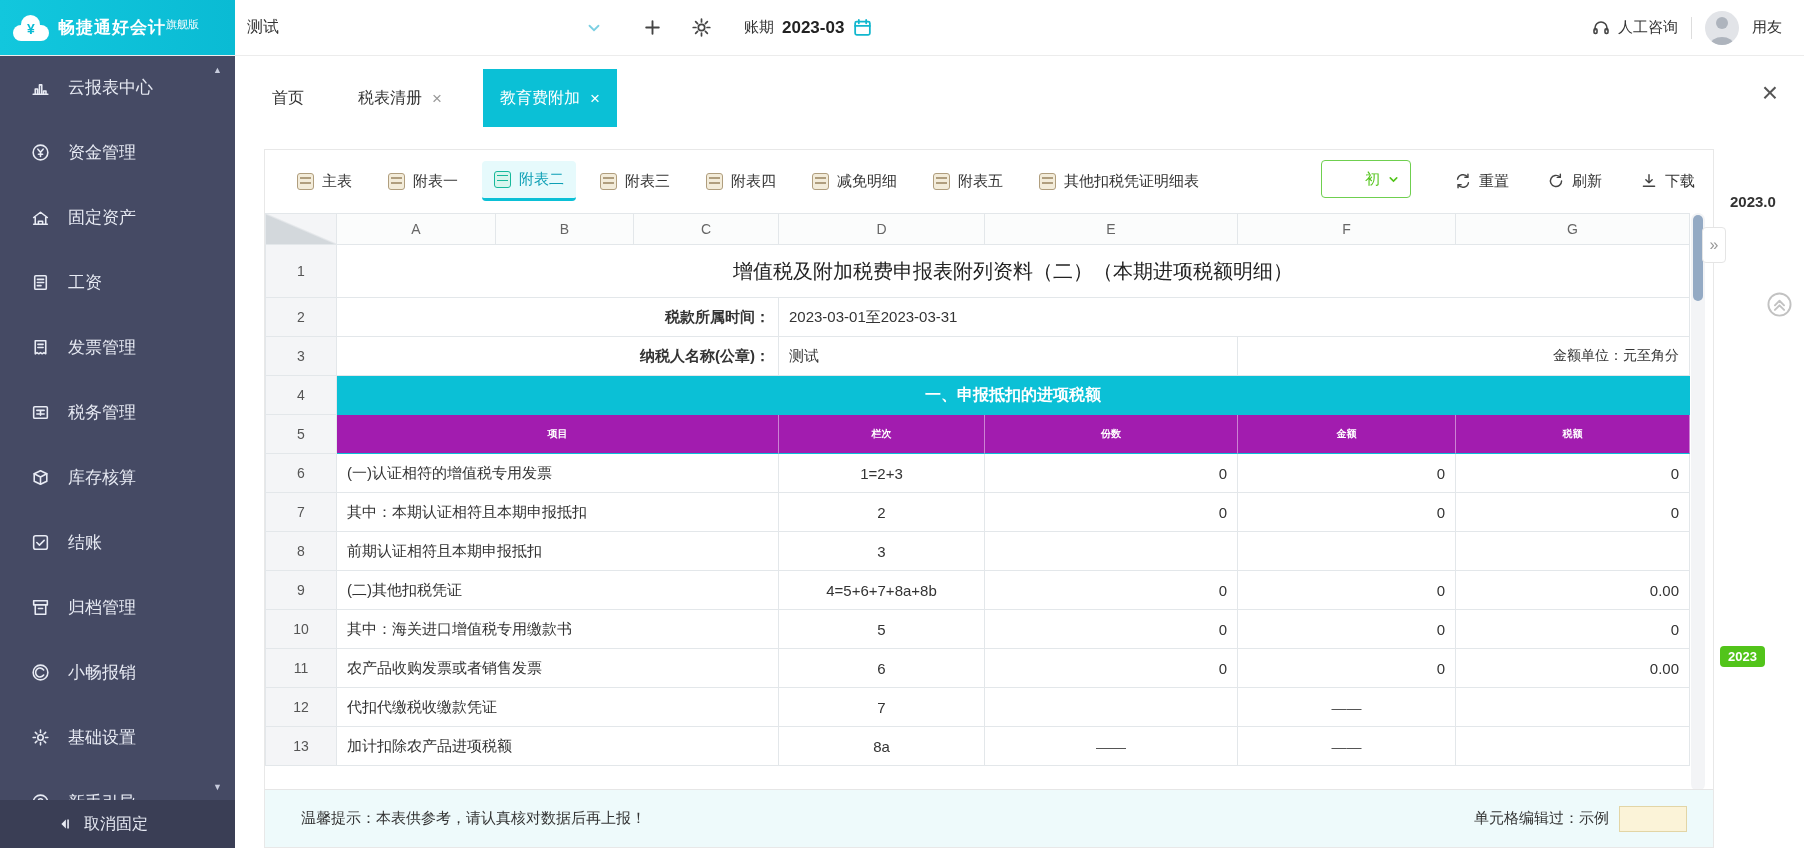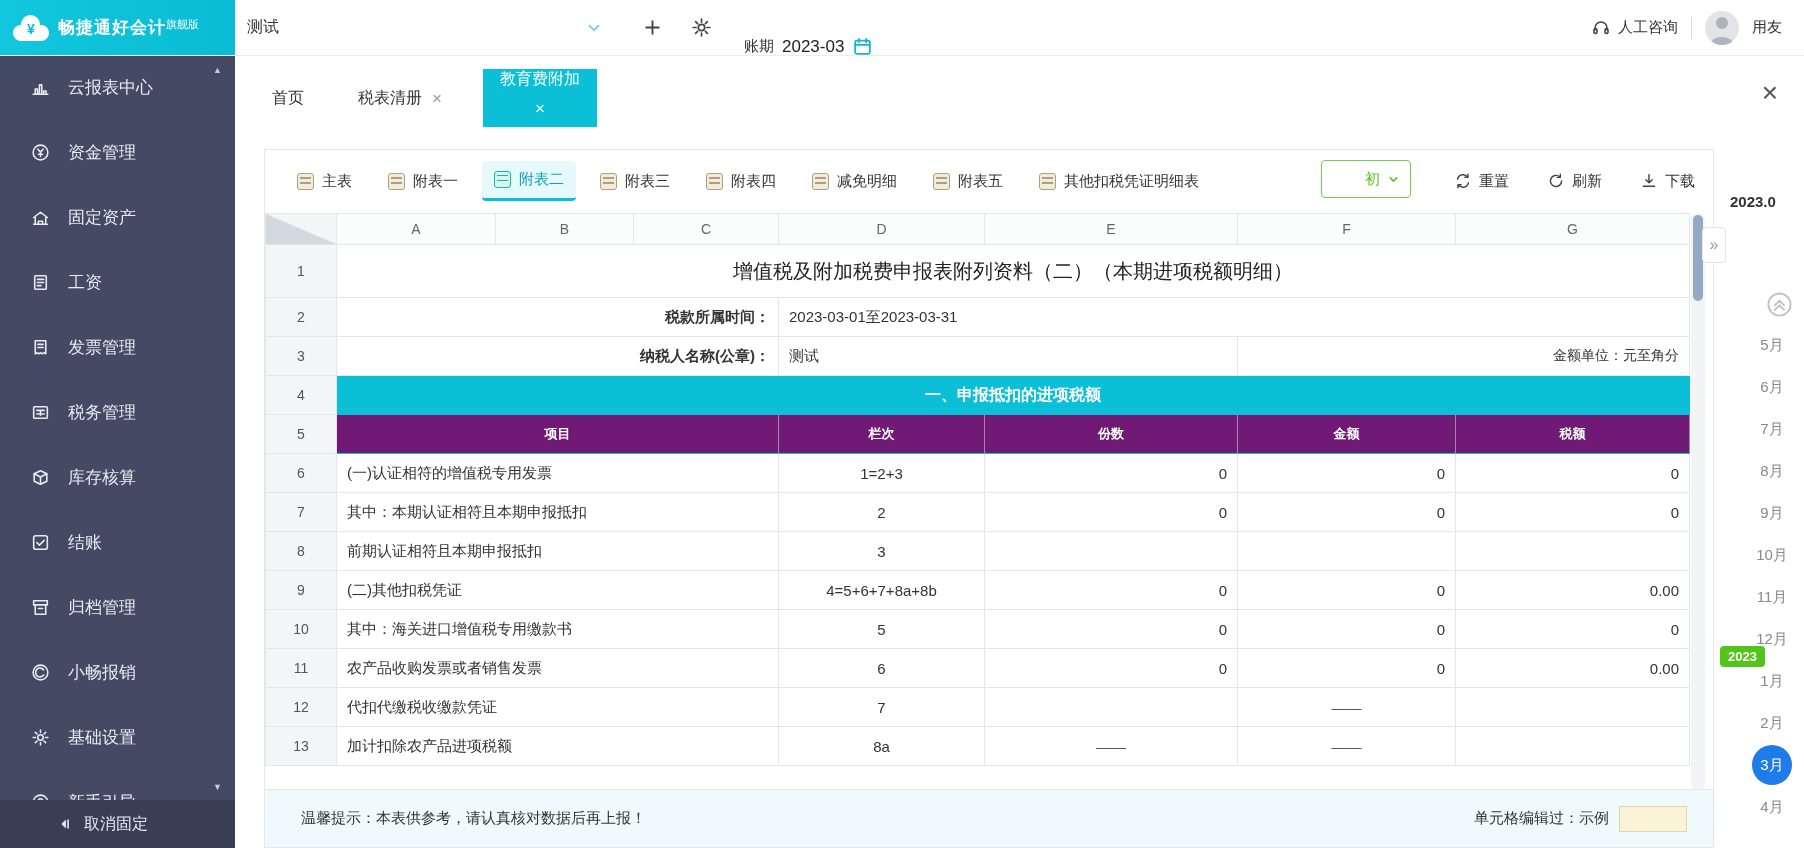--- a/index.html
+++ b/index.html
@@ -16,23 +16,23 @@
   .logo-icon .cl2{position:absolute;left:8px;top:0;width:19px;height:19px;background:#fff;border-radius:50%;}
   .logo-icon .yen{position:absolute;left:50%;top:54%;transform:translate(-50%,-50%);color:#0abbd4;font-weight:bold;font-size:14px;z-index:1;}
   .brand{display:flex;flex-direction:row;line-height:1.15;}
   .brand-title{font-size:17px;font-weight:bold;letter-spacing:1px;}
   .brand-sub{font-size:11px;opacity:.95;}
   .workspace{position:absolute;left:247px;top:0;width:356px;height:55px;display:flex;align-items:center;cursor:pointer;}
   .workspace-label{font-size:16px;color:#333;}
   .workspace .chev{position:absolute;right:0;top:19px;}
   .tb-plus{position:absolute;left:642px;top:17px;}
   .tb-gear{position:absolute;left:690px;top:16px;}
-  .period{position:absolute;left:744px;top:0;height:55px;display:flex;align-items:center;gap:8px;cursor:pointer;margin-top:19px;}
+  .period{position:absolute;left:744px;top:0;height:55px;display:flex;align-items:center;gap:8px;cursor:pointer;}
   .period-label{font-size:15px;color:#333;}
-  .period-value{font-size:17px;font-weight:normal;color:#222;}
+  .period-value{font-size:17px;font-weight:bold;color:#222;}
   .topbar-right{position:absolute;right:22px;top:0;height:55px;display:flex;align-items:center;gap:13px;}
   .support{display:flex;align-items:center;gap:7px;font-size:15px;color:#333;cursor:pointer;}
   .tb-divider{width:1px;height:22px;background:#ddd;}
   .avatar{width:34px;height:34px;border-radius:50%;background:#e2e4e8;position:relative;overflow:hidden;cursor:pointer;}
   .avatar::before{content:"";position:absolute;left:50%;top:6px;transform:translateX(-50%);width:12px;height:12px;border-radius:50%;background:#aeb4bd;}
   .avatar::after{content:"";position:absolute;left:50%;bottom:-7px;transform:translateX(-50%);width:23px;height:15px;border-radius:50% 50% 0 0;background:#aeb4bd;}
   .user-name{font-size:15px;color:#333;cursor:pointer;}
 
   
   .sidebar{position:absolute;left:0;top:55px;width:235px;height:793px;background:#454a64;z-index:5;overflow:hidden;}
@@ -40,21 +40,21 @@
   .side-item .sicon{flex:none;}
   .side-pin{position:absolute;left:0;bottom:0;width:235px;height:48px;background:#3a3e55;display:flex;align-items:center;gap:10px;padding-left:56px;box-sizing:border-box;color:#e7eaf3;font-size:16px;cursor:pointer;z-index:3;}
   .side-arrow{position:absolute;right:13px;color:#c7ccdd;font-size:9px;cursor:pointer;}
   .side-arrow.up{top:10px;}
   .side-arrow.down{bottom:56px;}
 
   
   .tabstrip{position:absolute;left:235px;top:55px;width:1569px;height:94px;background:#fff;}
   .ptab{position:absolute;top:14px;height:58px;display:flex;align-items:center;gap:10px;padding:0 17px;font-size:16px;color:#333;cursor:pointer;}
   .ptab .x{font-size:17px;color:#999;line-height:1;cursor:pointer;}
-  .ptab.active{background:#0bc0d6;color:#fff;flex-direction:column;}
+  .ptab.active{background:#0bc0d6;color:#fff;}
   .ptab.active .x{color:#fff;}
   .tab-home{left:20px;}
   .tab-1{left:106px;}
   .tab-2{left:248px;}
   .page-close{position:absolute;right:26px;top:24px;font-size:28px;color:#555;line-height:1;cursor:pointer;}
 
   
   .frame{position:absolute;left:264px;top:149px;width:1450px;height:699px;background:#fff;border:1px solid #e8e8e8;box-sizing:border-box;}
 
   
@@ -84,21 +84,21 @@
   .span-ag{grid-column:2/9;}
   .span-ac{grid-column:2/5;}
   .span-dg{grid-column:5/9;}
   .span-de{grid-column:5/7;}
   .span-fg{grid-column:7/9;}
   .title-cell{justify-content:center;font-weight:normal;font-size:20px;color:#222;}
   .lblr{justify-content:flex-end;font-weight:bold;padding-right:8px;}
   .vall{padding-left:10px;}
   .unitr{justify-content:flex-end;padding-right:10px;font-size:14px;}
   .band{background:#0bc0d6;color:#fff;justify-content:center;font-weight:bold;font-size:16px;border-bottom-color:#0bc0d6;border-right-color:#0bc0d6;}
-  .th{background:#701a75;color:#fff;justify-content:center;font-weight:bold;font-size:13px;border-right-color:rgba(255,255,255,.45);border-bottom-color:#0bc0d6;}
+  .th{background:#a21caf;color:#fff;justify-content:center;font-weight:bold;font-size:10px;border-right-color:rgba(255,255,255,.45);border-bottom-color:#0bc0d6;}
   .namec{padding-left:10px;cursor:cell;}
   .cnum{justify-content:center;cursor:cell;}
   .vnum{justify-content:flex-end;padding-right:10px;cursor:cell;}
   .dashc{justify-content:center;color:#555;cursor:cell;}
 
   
   .vscroll{position:absolute;right:8px;top:63px;width:14px;height:578px;background:#f3f4f6;border-radius:7px;}
   .vthumb{position:absolute;left:2px;top:2px;width:10px;height:86px;background:#94aac4;border-radius:5px;cursor:grab;}
 
   
@@ -504,30 +504,16 @@
 
   <div class="rpanel">
     <div class="notch">»</div>
     <div class="rp-head">2023.0</div>
     <div class="chev-circle">
       <svg width="27" height="27" viewBox="0 0 20 20" fill="none" stroke="#c2c2c2" stroke-width="1.4" stroke-linecap="round" stroke-linejoin="round">
           <circle cx="10" cy="10" r="8.2"></circle>
           <path d="M6.6 10.6L10 7.2l3.4 3.4M6.6 14L10 10.6 13.4 14"></path>
         </svg>
     </div>
-    <div class="months">
-      <div class="month">5月</div>
-      <div class="month">6月</div>
-      <div class="month">7月</div>
-      <div class="month">8月</div>
-      <div class="month">9月</div>
-      <div class="month">10月</div>
-      <div class="month">11月</div>
-      <div class="month">12月</div>
-      <div class="month">1月</div>
-      <div class="month">2月</div>
-      <div class="month active">3月</div>
-      <div class="month">4月</div>
-    </div>
     <div class="year-badge">2023</div>
   </div>
 
 </div>
 
 </body></html>

